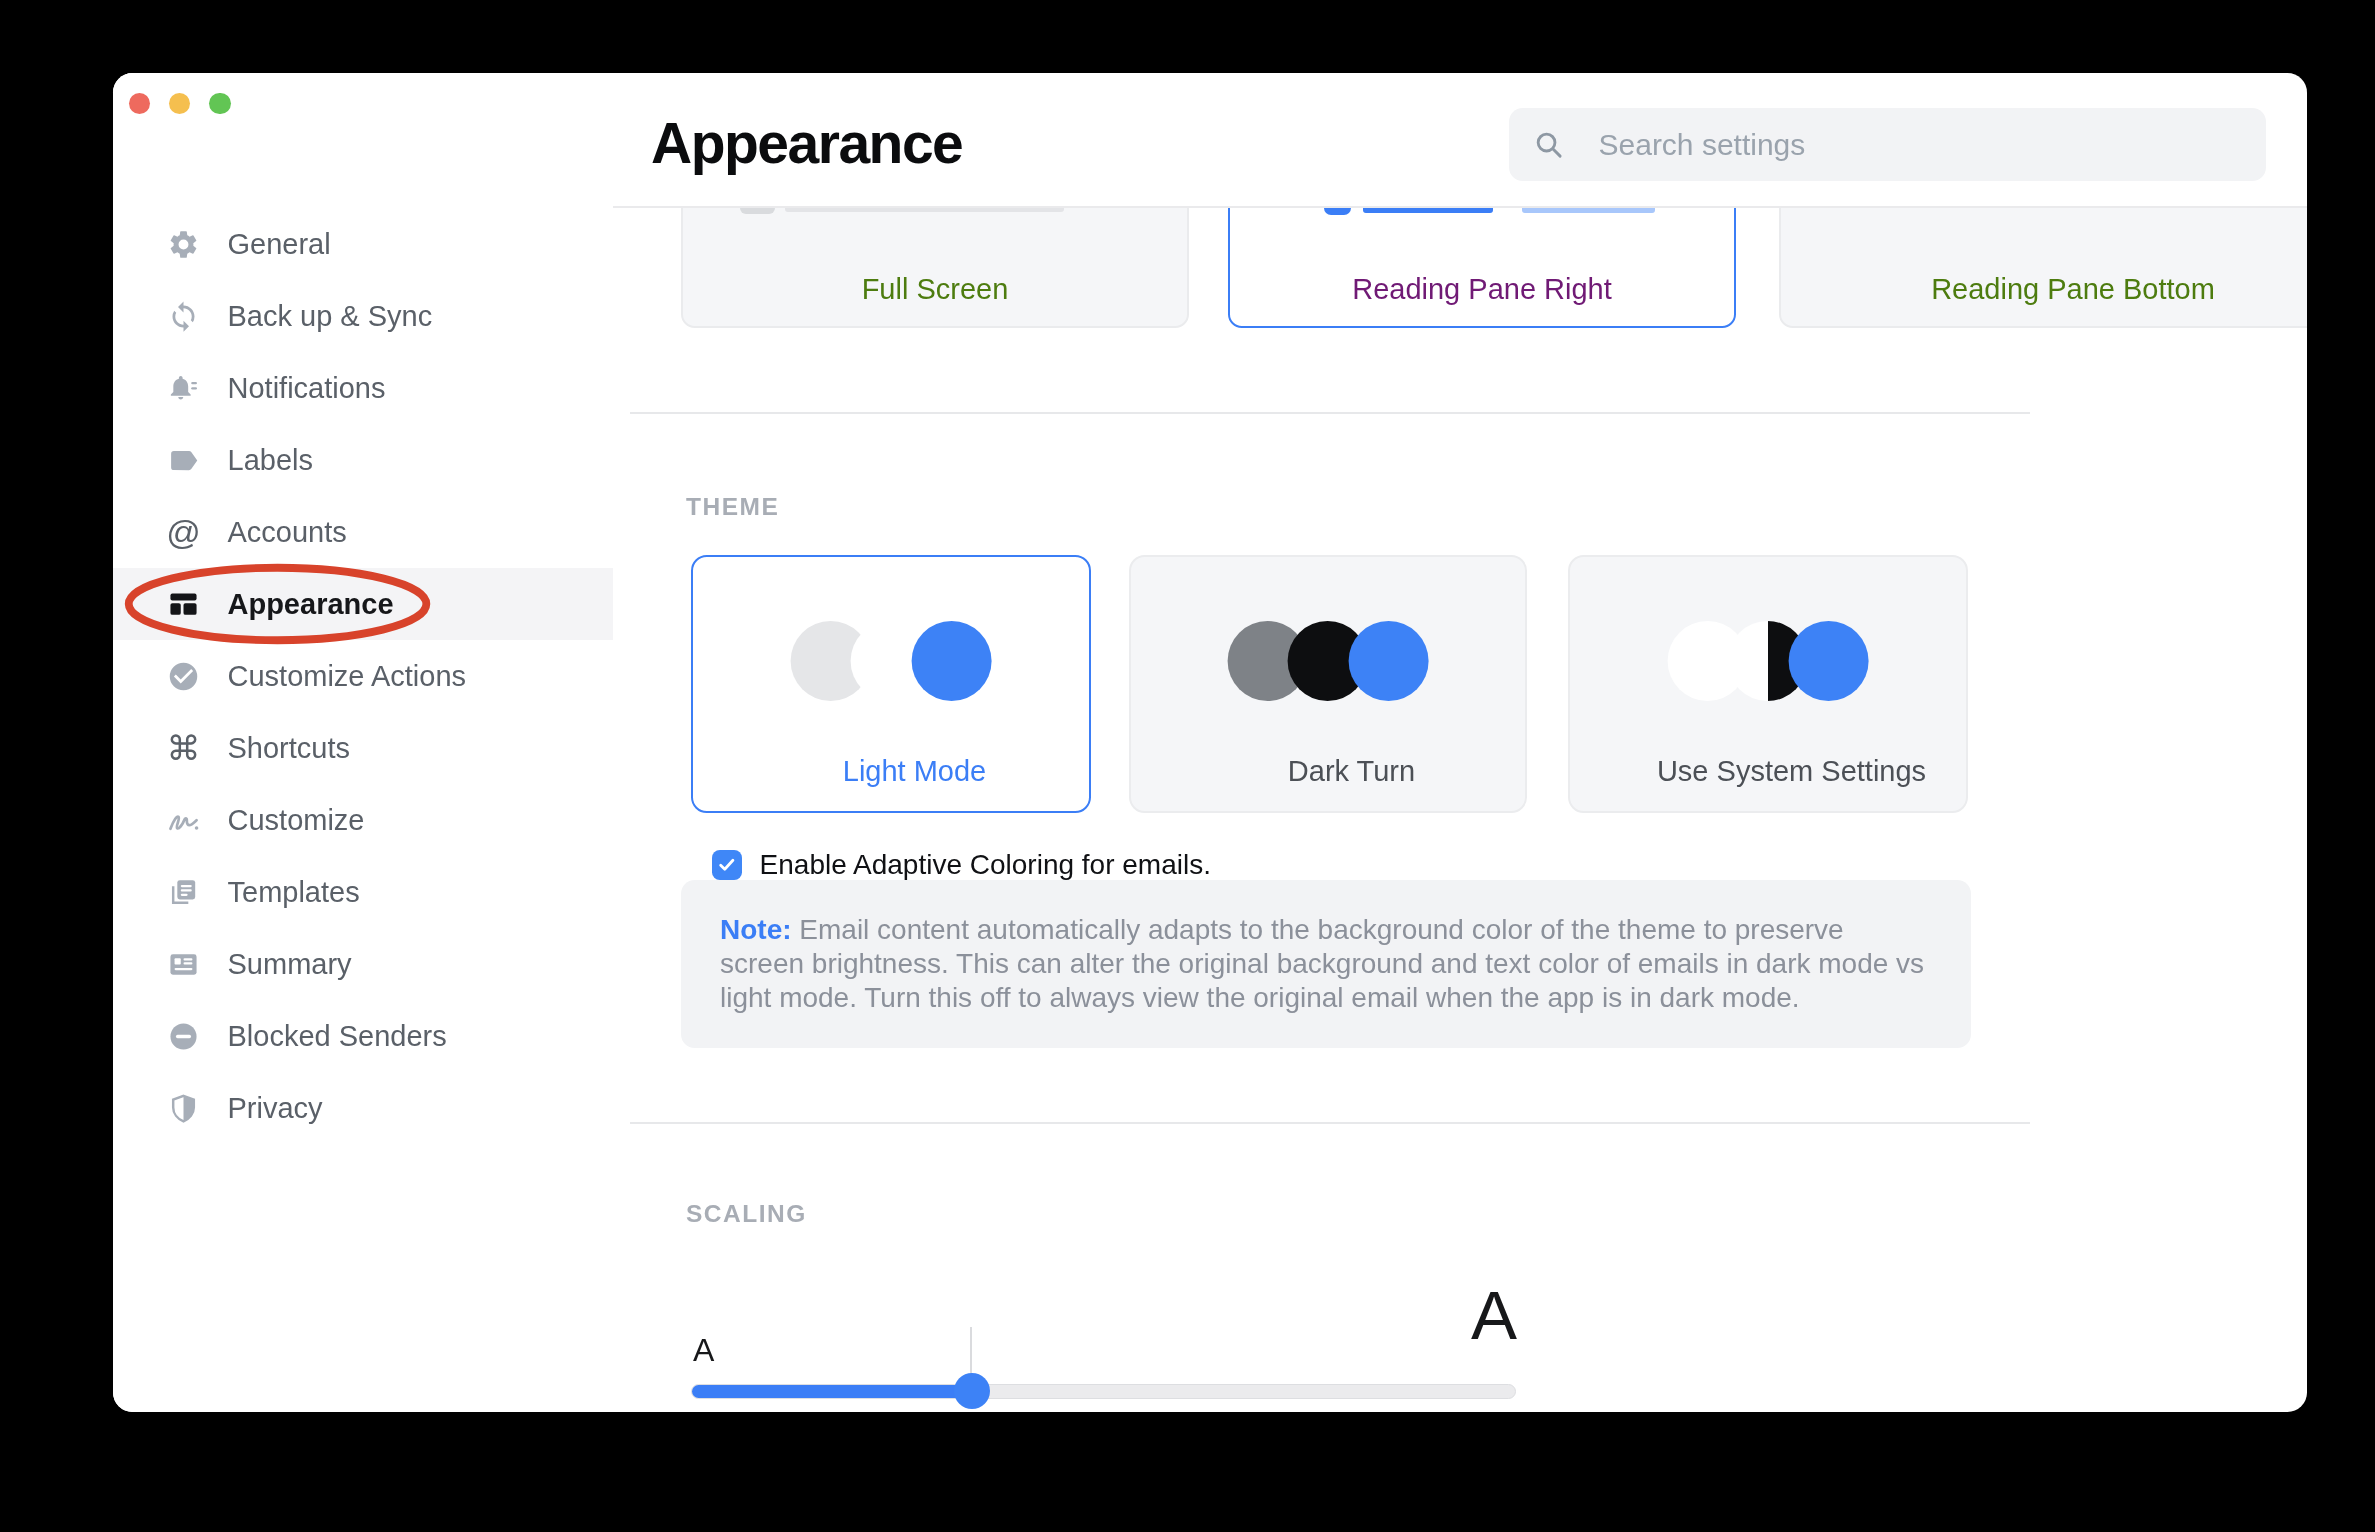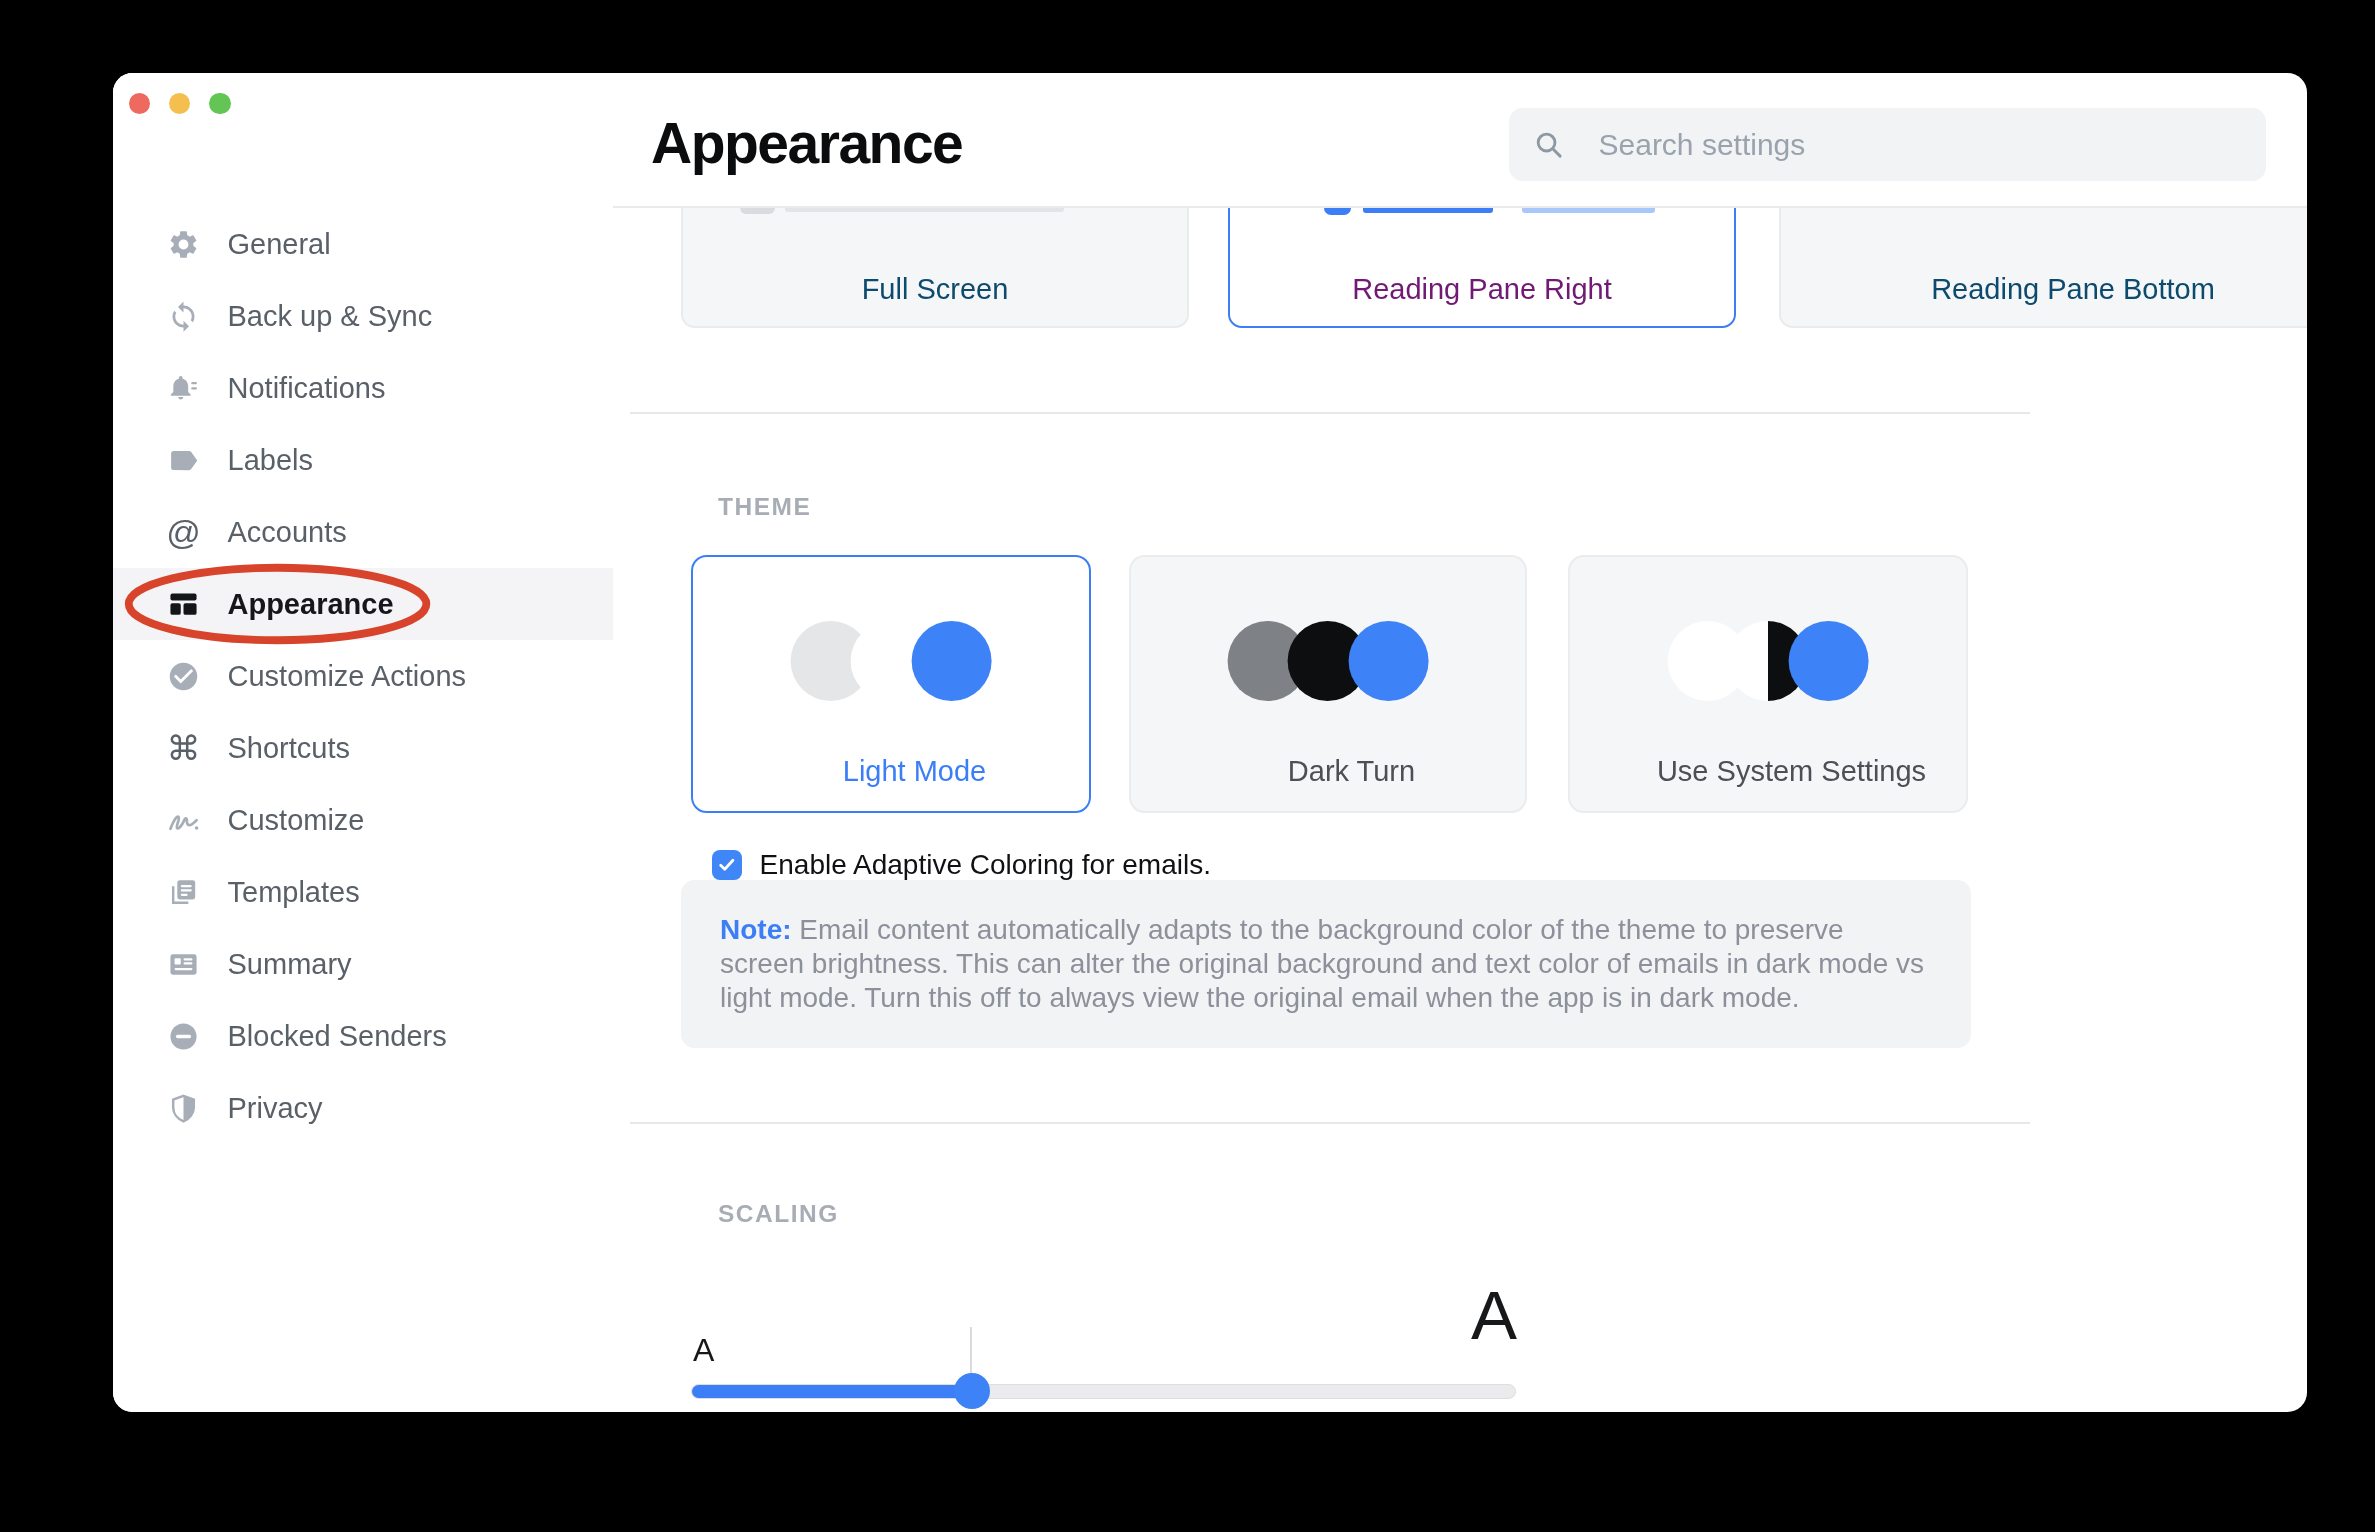--- a/index.html
+++ b/index.html
@@ -22,26 +22,26 @@
   #page-title{position:absolute;left:538px;top:37px;margin:0;font-size:57px;font-weight:700;letter-spacing:-1.5px;color:#0b0c0e;z-index:10;}
   .search{position:absolute;left:1396px;top:35px;width:757px;height:73px;background:#f2f3f5;border-radius:13.7px;display:flex;align-items:center;padding:0 23.5px;gap:33px;box-sizing:border-box;z-index:10;}
   .search svg{width:31px;height:31px;flex:0 0 31px;}
   .search input{border:none;background:transparent;outline:none;font-size:30px;color:#3c4043;width:100%;font-family:inherit;}
   .search input::placeholder{color:#9aa3ad;}
   .hairline{position:absolute;left:500px;top:133px;width:1694px;height:2px;background:#eaeaec;}
   
   #layout-cards{position:absolute;left:500px;top:135px;width:1694px;height:122px;overflow:hidden;}
   .lcard{position:absolute;top:-110px;height:230px;border-radius:13.7px;background:#f5f6f8;border:2px solid #eaebed;box-sizing:border-box;}
   .lcard.selected{background:#fff;border:2.9px solid #3b7ef6;}
-  .lcard .lbl{position:absolute;left:0;right:0;bottom:19.6px;text-align:center;font-size:29px;color:#0c4a6e;}
+  .lcard .lbl{position:absolute;left:0;right:0;bottom:19.6px;text-align:center;font-size:29px;color:#4d7c0f;}
   .lcard.selected .lbl{color:#701a75;}
   .remnant{position:absolute;top:0;}
   
   .divider{position:absolute;left:517px;width:1400px;height:2px;background:#e7e8ea;}
-  .section-label{position:absolute;left:573px;font-size:24.5px;font-weight:700;letter-spacing:1.5px;color:#a8adb5;margin-left:32px;}
+  .section-label{position:absolute;left:573px;font-size:24.5px;font-weight:700;letter-spacing:1.5px;color:#a8adb5;}
   
   .tcard{position:absolute;top:482px;width:400px;height:258px;border-radius:15.7px;background:#f5f6f8;border:2px solid #ebecee;box-sizing:border-box;}
   .tcard.selected{background:#fff;border:2.9px solid #3b7ef6;}
   .tcard .swatches{position:absolute;left:50%;transform:translateX(-50%);top:64px;display:flex;}
   .sw{position:relative;width:80px;height:80px;border-radius:50%;}
   .sw + .sw{margin-left:-19.6px;}
   .tcard .lbl{position:absolute;left:0;right:0;bottom:23.5px;text-align:center;font-size:29px;color:#4c5056;padding-left:47px;}
   .tcard.selected .lbl{color:#3b7ef6;}
   
   #adaptive-row{position:absolute;left:579px;top:773px;display:flex;align-items:center;gap:17.6px;height:37px;padding-left:20px;}

